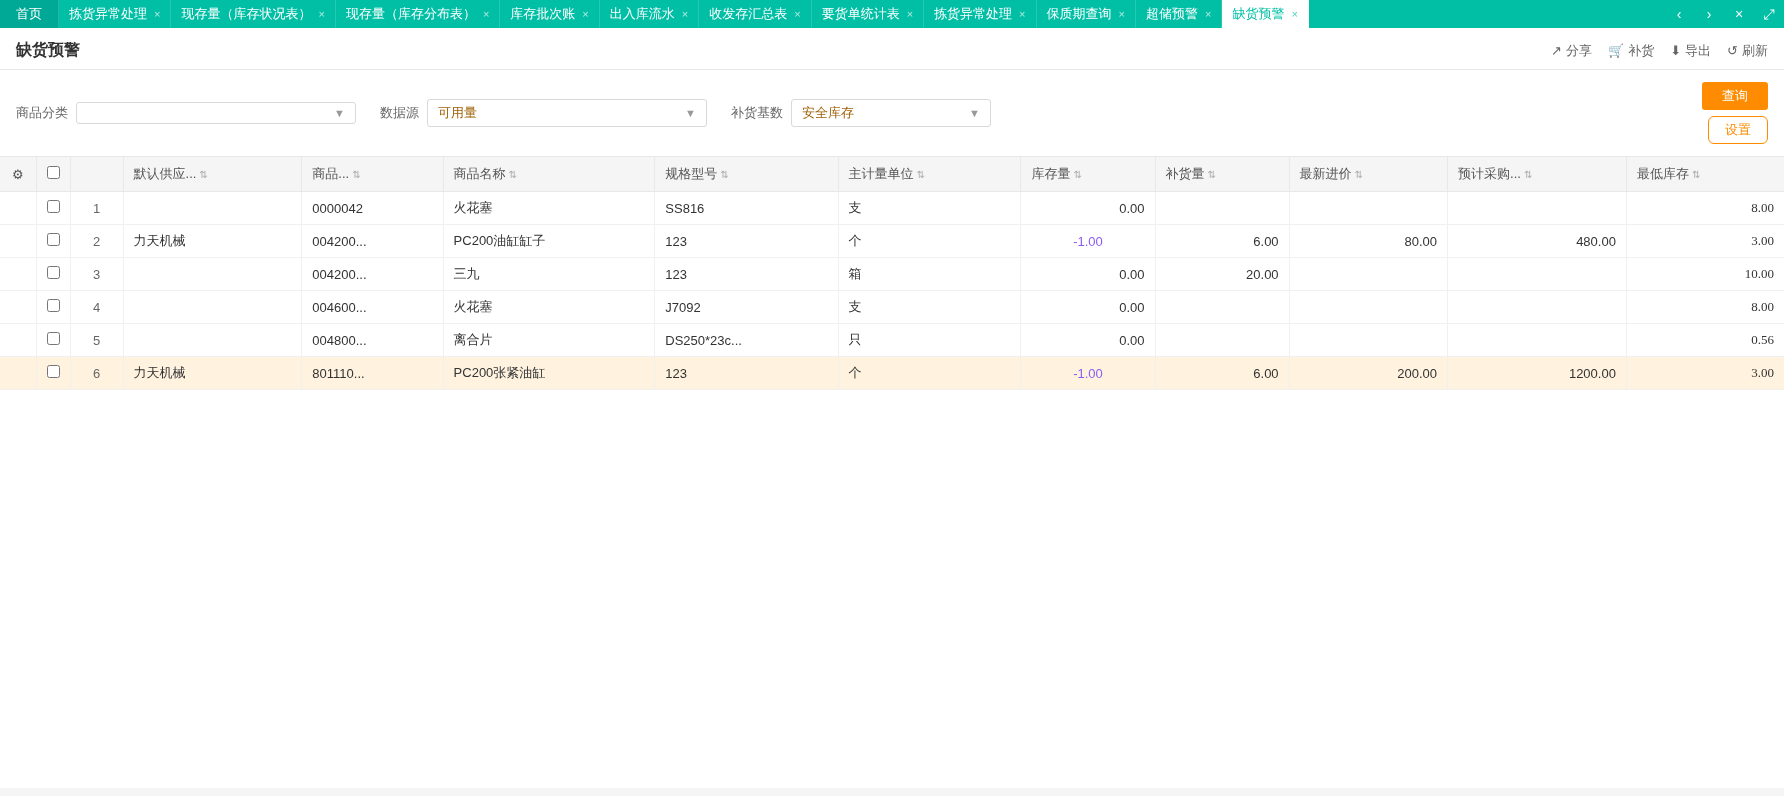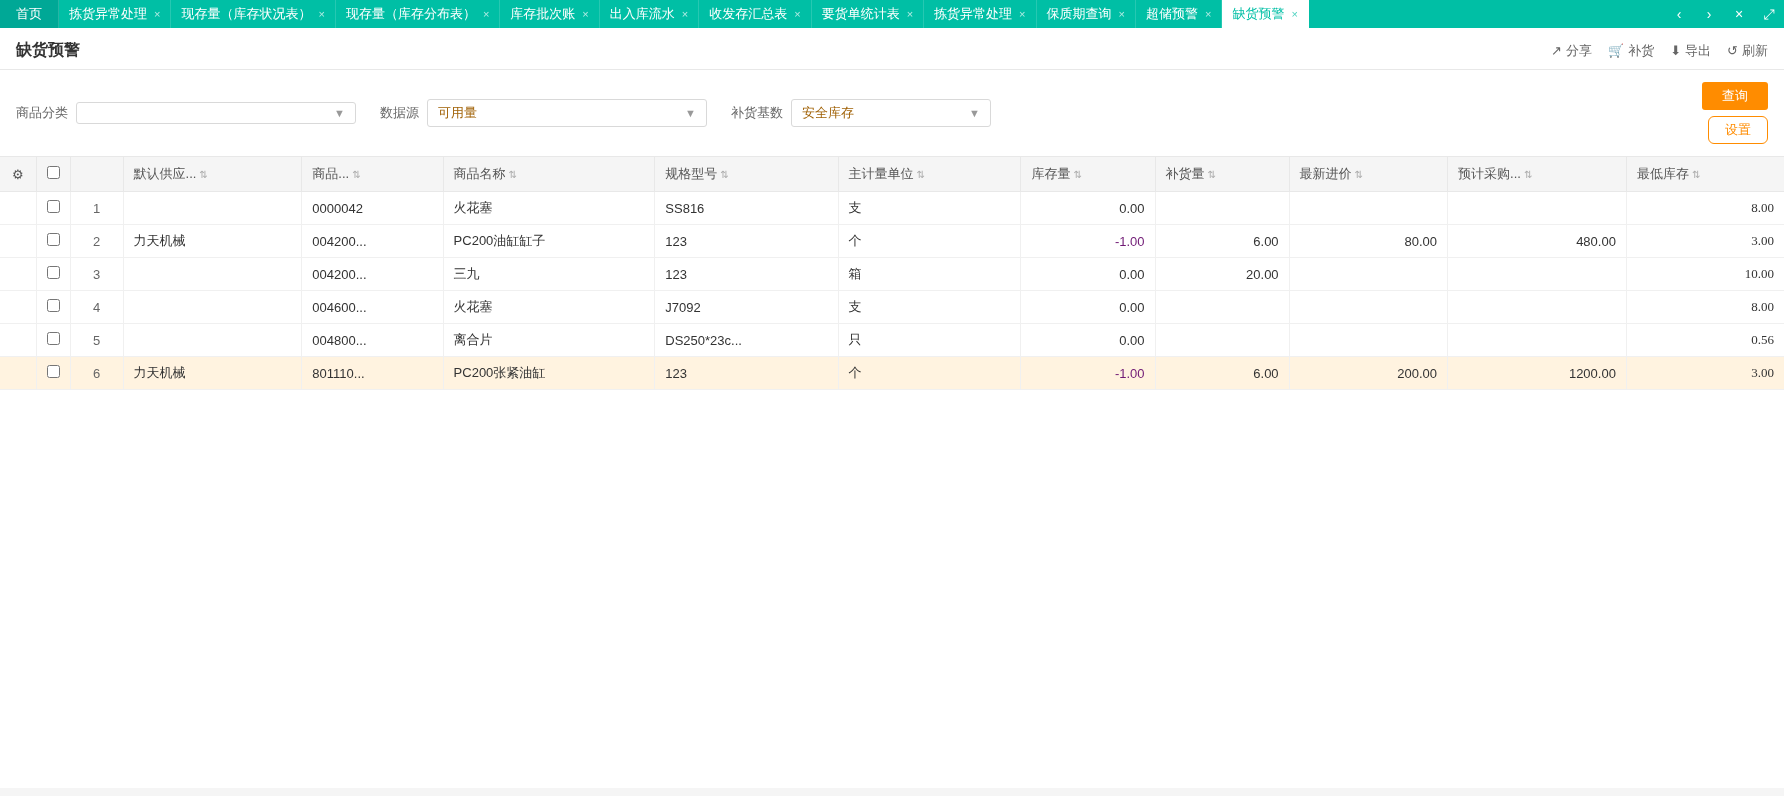--- a/index.html
+++ b/index.html
@@ -191,21 +191,21 @@
     .td-center { text-align: center; }
     .row-index { color: #666; }
     .checkbox-cell {
       width: 30px;
       text-align: center;
     }
     input[type="checkbox"] { cursor: pointer; }
     .gear-cell { width: 36px; text-align: center; }
 
     
-    .negative { color: #701a75; }
+    .negative { color: #8b5cf6; text-align: center; }
   </style>
 </head>
 <body>
 
 <div class="top-nav">
   <div class="nav-tab home">
     <span>首页</span>
   </div>
   <div class="nav-tab">
     <span>拣货异常处理</span>

